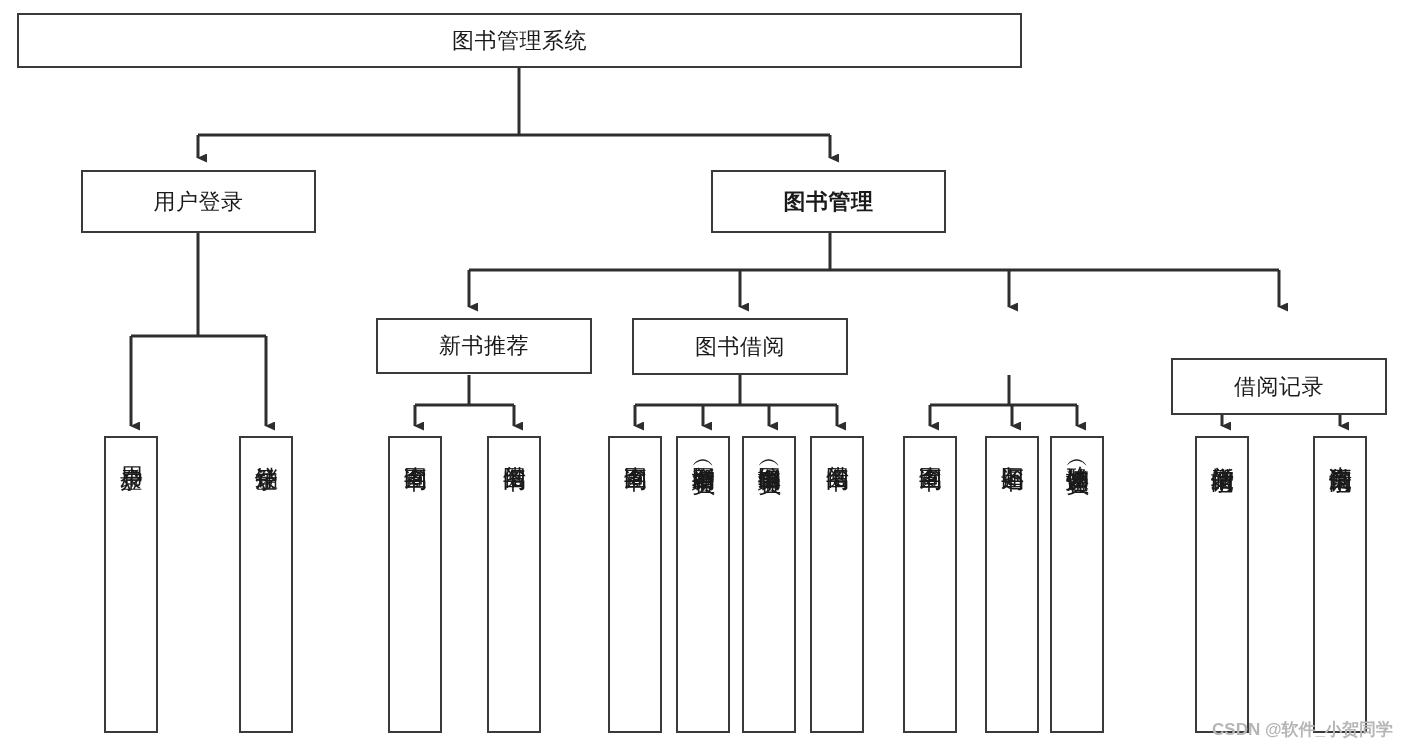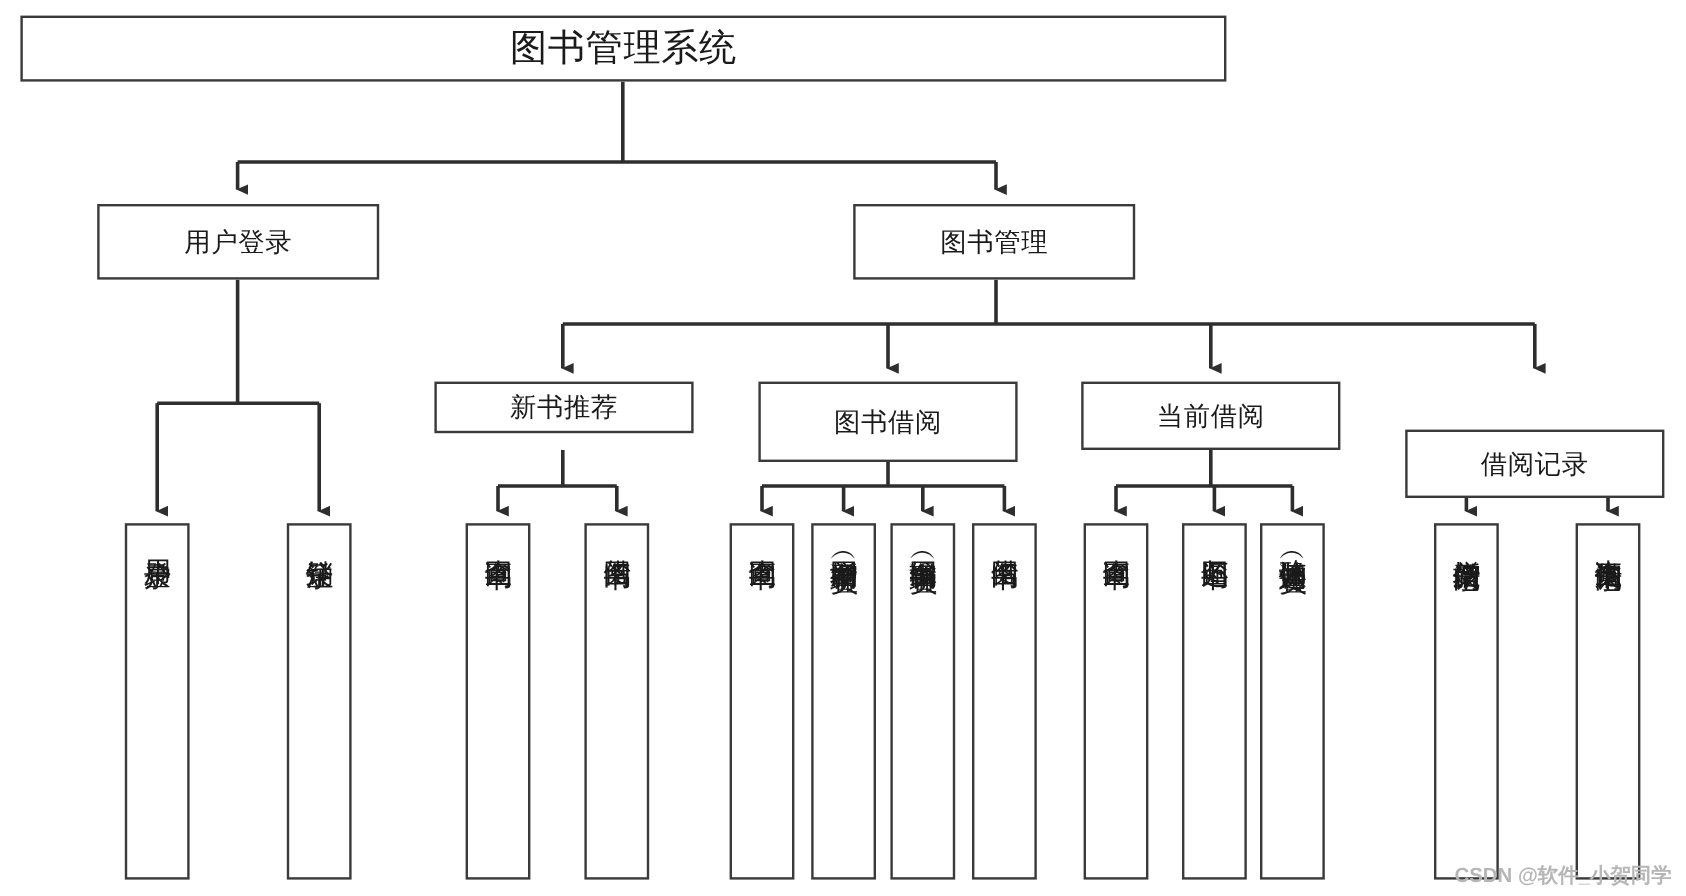--- a/index.html
+++ b/index.html
@@ -37,21 +37,21 @@
   .node .lbl {
     display: block;
     text-align: center;
     line-height: 1.05;
     letter-spacing: 0.5px;
   }
   .node.horiz .lbl {
     font-size: 22px;
   }
   .node.root .lbl {
-    font-size: 31px;
+    font-size: 22px;
   }
   .node.vert {
     align-items: flex-start;
     justify-content: center;
     padding-top: 10px;
   }
   .node.vert .lbl {
     writing-mode: vertical-rl;
     text-orientation: upright;
     font-size: 23px;
@@ -125,32 +125,29 @@
     </g>
   </svg>
 
   <div class="node root horiz" style="left:17px; top:13px; width:1005px; height:55px;">
     <span class="lbl">图书管理系统</span>
   </div>
 
   <div class="node horiz" style="left:81px; top:170px; width:235px; height:63px;">
     <span class="lbl">用户登录</span>
   </div>
-  <div class="node horiz" style="left:711px; top:170px; width:235px; height:63px;">
+  <div class="node horiz" style="left:711px; top:170px; width:235px; height:63px;font-weight:bold;">
     <span class="lbl">图书管理</span>
   </div>
 
-  <div class="node horiz" style="left:362px; top:318px; width:216px; height:43px;">
+  <div class="node horiz" style="left:376px; top:318px; width:216px; height:56px;">
     <span class="lbl">新书推荐</span>
   </div>
-  <div class="node horiz" style="left:632px; top:318px; width:216px; height:67px;">
+  <div class="node horiz" style="left:632px; top:318px; width:216px; height:57px;">
     <span class="lbl">图书借阅</span>
-  </div>
-  <div class="node horiz" style="left:901px; top:318px; width:216px; height:57px;">
-    <span class="lbl">当前借阅</span>
   </div>
   <div class="node horiz" style="left:1171px; top:318px; width:216px; height:57px;margin-top:40px;">
     <span class="lbl">借阅记录</span>
   </div>
 
   <div class="node vert" style="left:104px; top:436px; width:54px; height:297px;">
     <span class="lbl">用户登录</span>
   </div>
   <div class="node vert" style="left:239px; top:436px; width:54px; height:297px;">
     <span class="lbl">注销登录</span>

